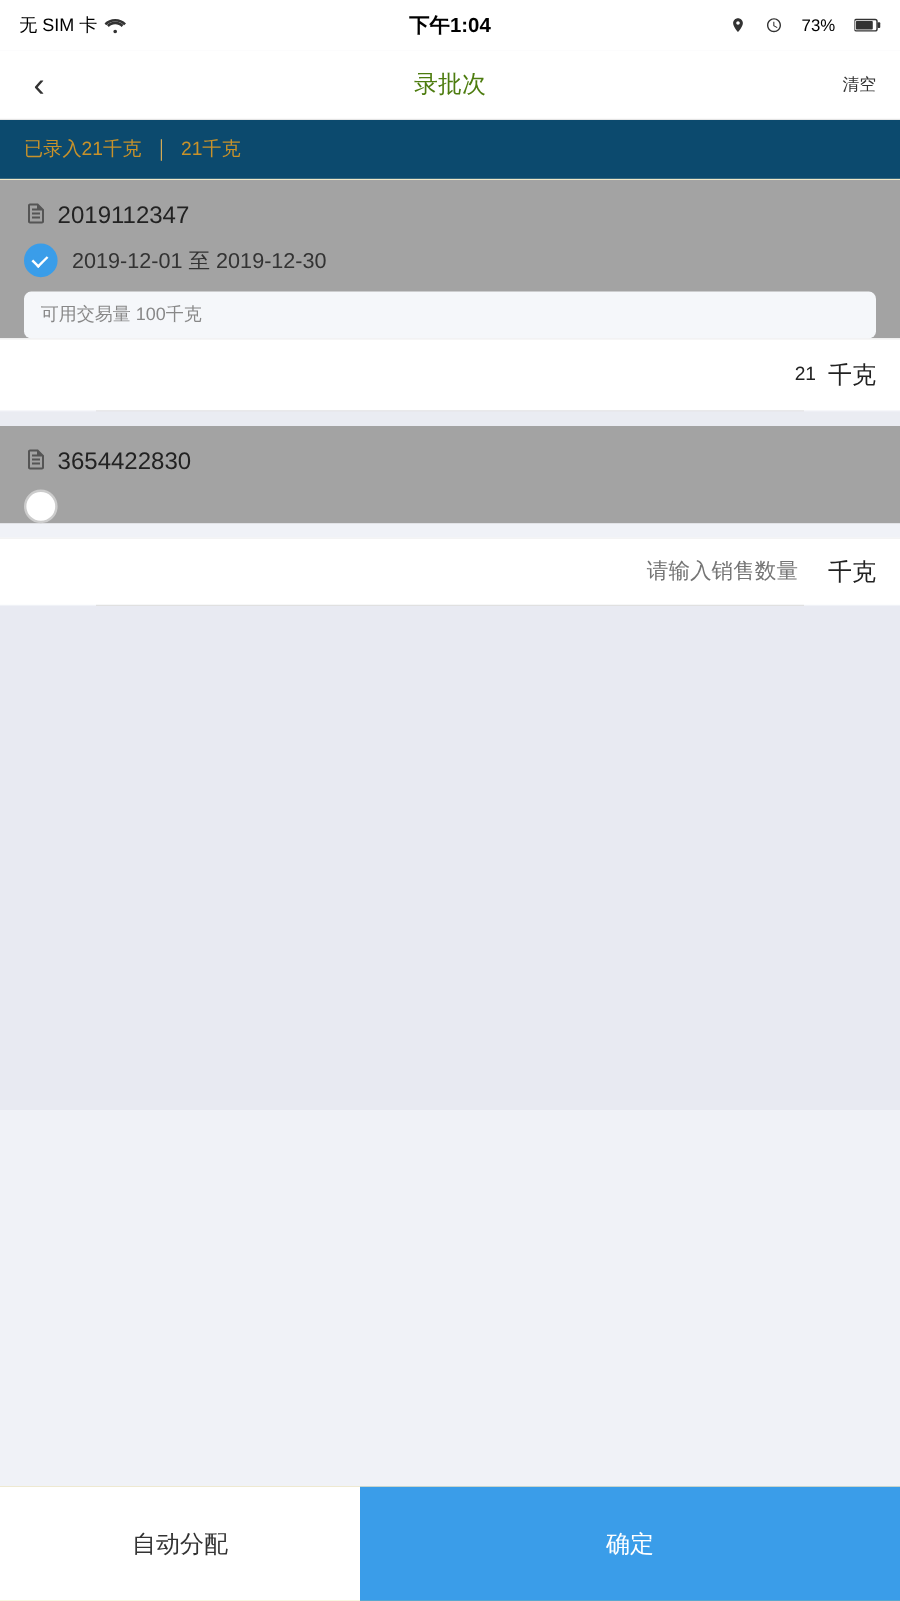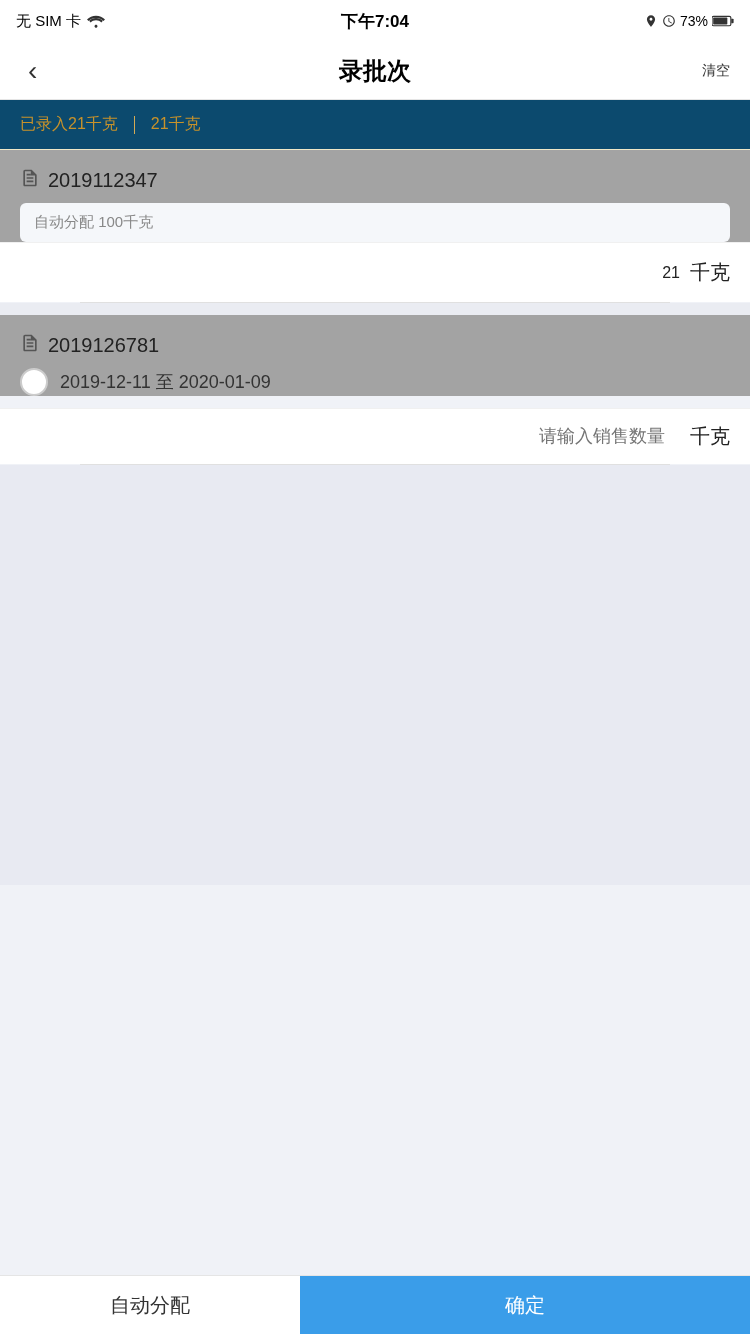--- a/index.html
+++ b/index.html
@@ -32,44 +32,44 @@
     .status-center {
       font-size: 17px;
       font-weight: 600;
       position: absolute;
       left: 50%;
       transform: translateX(-50%);
     }
     .status-right {
       display: flex;
       align-items: center;
-      gap: 4px;
+      gap: 16px;
       font-size: 14px;
     }
 
     
     .nav-bar {
       background: #fff;
       height: 58px;
       display: flex;
       align-items: center;
       justify-content: space-between;
       padding: 0 20px;
       border-bottom: 1px solid #e5e5e5;
     }
     .nav-back {
       font-size: 24px;
       color: #333;
       cursor: pointer;
       padding: 4px 8px;
     }
     .nav-title {
-      font-size: 24px;
-      font-weight: 700;
-      color: #000000;
+      font-size: 20px;
+      font-weight: 400;
+      color: #4d7c0f;
       position: absolute;
       left: 50%;
       transform: translateX(-50%);
     }
     .nav-clear {
       font-size: 14px;
       color: #333;
       cursor: pointer;
     }
 
@@ -220,21 +220,21 @@
       flex: 1;
       min-height: 420px;
     }
 
     
     .bottom-bar {
       position: fixed;
       bottom: 0;
       left: 0;
       width: 750px;
-      height: 59px;
+      height: 96px;
       display: flex;
       background: #fde047;
       border-top: 1px solid #e5e5e5;
     }
     .btn-auto {
       flex: 1;
       background: #fff;
       border: none;
       font-size: 20px;
       color: #333;
@@ -261,21 +261,21 @@
 
 <div class="status-bar relative">
   <div class="status-left">
     <span>无 SIM 卡</span>
     <svg width="18" height="14" viewBox="0 0 24 18" fill="none">
       <path d="M12 14c1.1 0 2 .9 2 2s-.9 2-2 2-2-.9-2-2 .9-2 2-2z" fill="#333"></path>
       <path d="M12 8c2.8 0 5.3 1.1 7.1 2.9l2.1-2.1C18.9 6.4 15.6 5 12 5S5.1 6.4 2.8 8.8l2.1 2.1C6.7 9.1 9.2 8 12 8z" fill="#333"></path>
       <path d="M12 2C7.3 2 3.1 3.9 0 7l2.1 2.1C4.6 6.5 8.1 5 12 5s7.4 1.5 9.9 4.1L24 7c-3.1-3.1-7.3-5-12-5z" fill="#333"></path>
     </svg>
   </div>
-  <div class="status-center">下午7:04</div>
+  <div class="status-center">下午1:04</div>
   <div class="status-right">
     <svg width="14" height="14" viewBox="0 0 24 24" fill="#333">
       <path d="M12 2C8.13 2 5 5.13 5 9c0 5.25 7 13 7 13s7-7.75 7-13c0-3.87-3.13-7-7-7zm0 9.5c-1.38 0-2.5-1.12-2.5-2.5s1.12-2.5 2.5-2.5 2.5 1.12 2.5 2.5-1.12 2.5-2.5 2.5z"></path>
     </svg>
     <svg width="14" height="14" viewBox="0 0 24 24" fill="#333">
       <path d="M12 2C6.48 2 2 6.48 2 12s4.48 10 10 10 10-4.48 10-10S17.52 2 12 2zm0 18c-4.41 0-8-3.59-8-8s3.59-8 8-8 8 3.59 8 8-3.59 8-8 8zm.5-13H11v6l5.25 3.15.75-1.23-4.5-2.67V7z"></path>
     </svg>
     <span>73%</span>
     <svg width="22" height="12" viewBox="0 0 28 14" fill="none">
       <rect x="0" y="1" width="24" height="12" rx="2" stroke="#333" stroke-width="1.5"></rect>
@@ -302,46 +302,49 @@
   <div class="batch-card">
     <div class="batch-header">
       <span class="batch-icon">
         <svg width="20" height="20" viewBox="0 0 24 24" fill="#555">
           <path d="M14 2H6c-1.1 0-2 .9-2 2v16c0 1.1.9 2 2 2h12c1.1 0 2-.9 2-2V8l-6-6zm4 18H6V4h7v5h5v11z"></path>
           <path d="M8 15h8v2H8zm0-4h8v2H8zm0-4h5v2H8z"></path>
         </svg>
       </span>
       <span class="batch-id">2019112347</span>
     </div>
+    <div class="batch-date-row">
+      <div class="radio-circle checked"></div>
+      <span class="batch-date">2019-12-01 至 2019-12-30</span>
+    </div>
     <div class="avail-box">
-      <span class="avail-text">自动分配 100千克</span>
+      <span class="avail-text">可用交易量 100千克</span>
     </div>
   </div>
 
   <div class="amount-row">
     <span class="amount-value">21</span>
     <span class="amount-unit">千克</span>
   </div>
   <div class="section-divider"></div>
 
   <div class="bg-divider"></div>
 
   <div class="batch-card">
     <div class="batch-header">
       <span class="batch-icon">
         <svg width="20" height="20" viewBox="0 0 24 24" fill="#555">
           <path d="M14 2H6c-1.1 0-2 .9-2 2v16c0 1.1.9 2 2 2h12c1.1 0 2-.9 2-2V8l-6-6zm4 18H6V4h7v5h5v11z"></path>
           <path d="M8 15h8v2H8zm0-4h8v2H8zm0-4h5v2H8z"></path>
         </svg>
       </span>
-      <span class="batch-id">2019126781</span>
+      <span class="batch-id">3654422830</span>
     </div>
     <div class="batch-date-row">
       <div class="radio-circle"></div>
-      <span class="batch-date">2019-12-11 至 2020-01-09</span>
     </div>
   </div>
 
   <div class="input-row">
     <input class="qty-input" type="number" placeholder="请输入销售数量" style="">
     <span class="unit-label">千克</span>
   </div>
   <div class="section-divider"></div>
 
   <div class="bottom-gray"></div>

